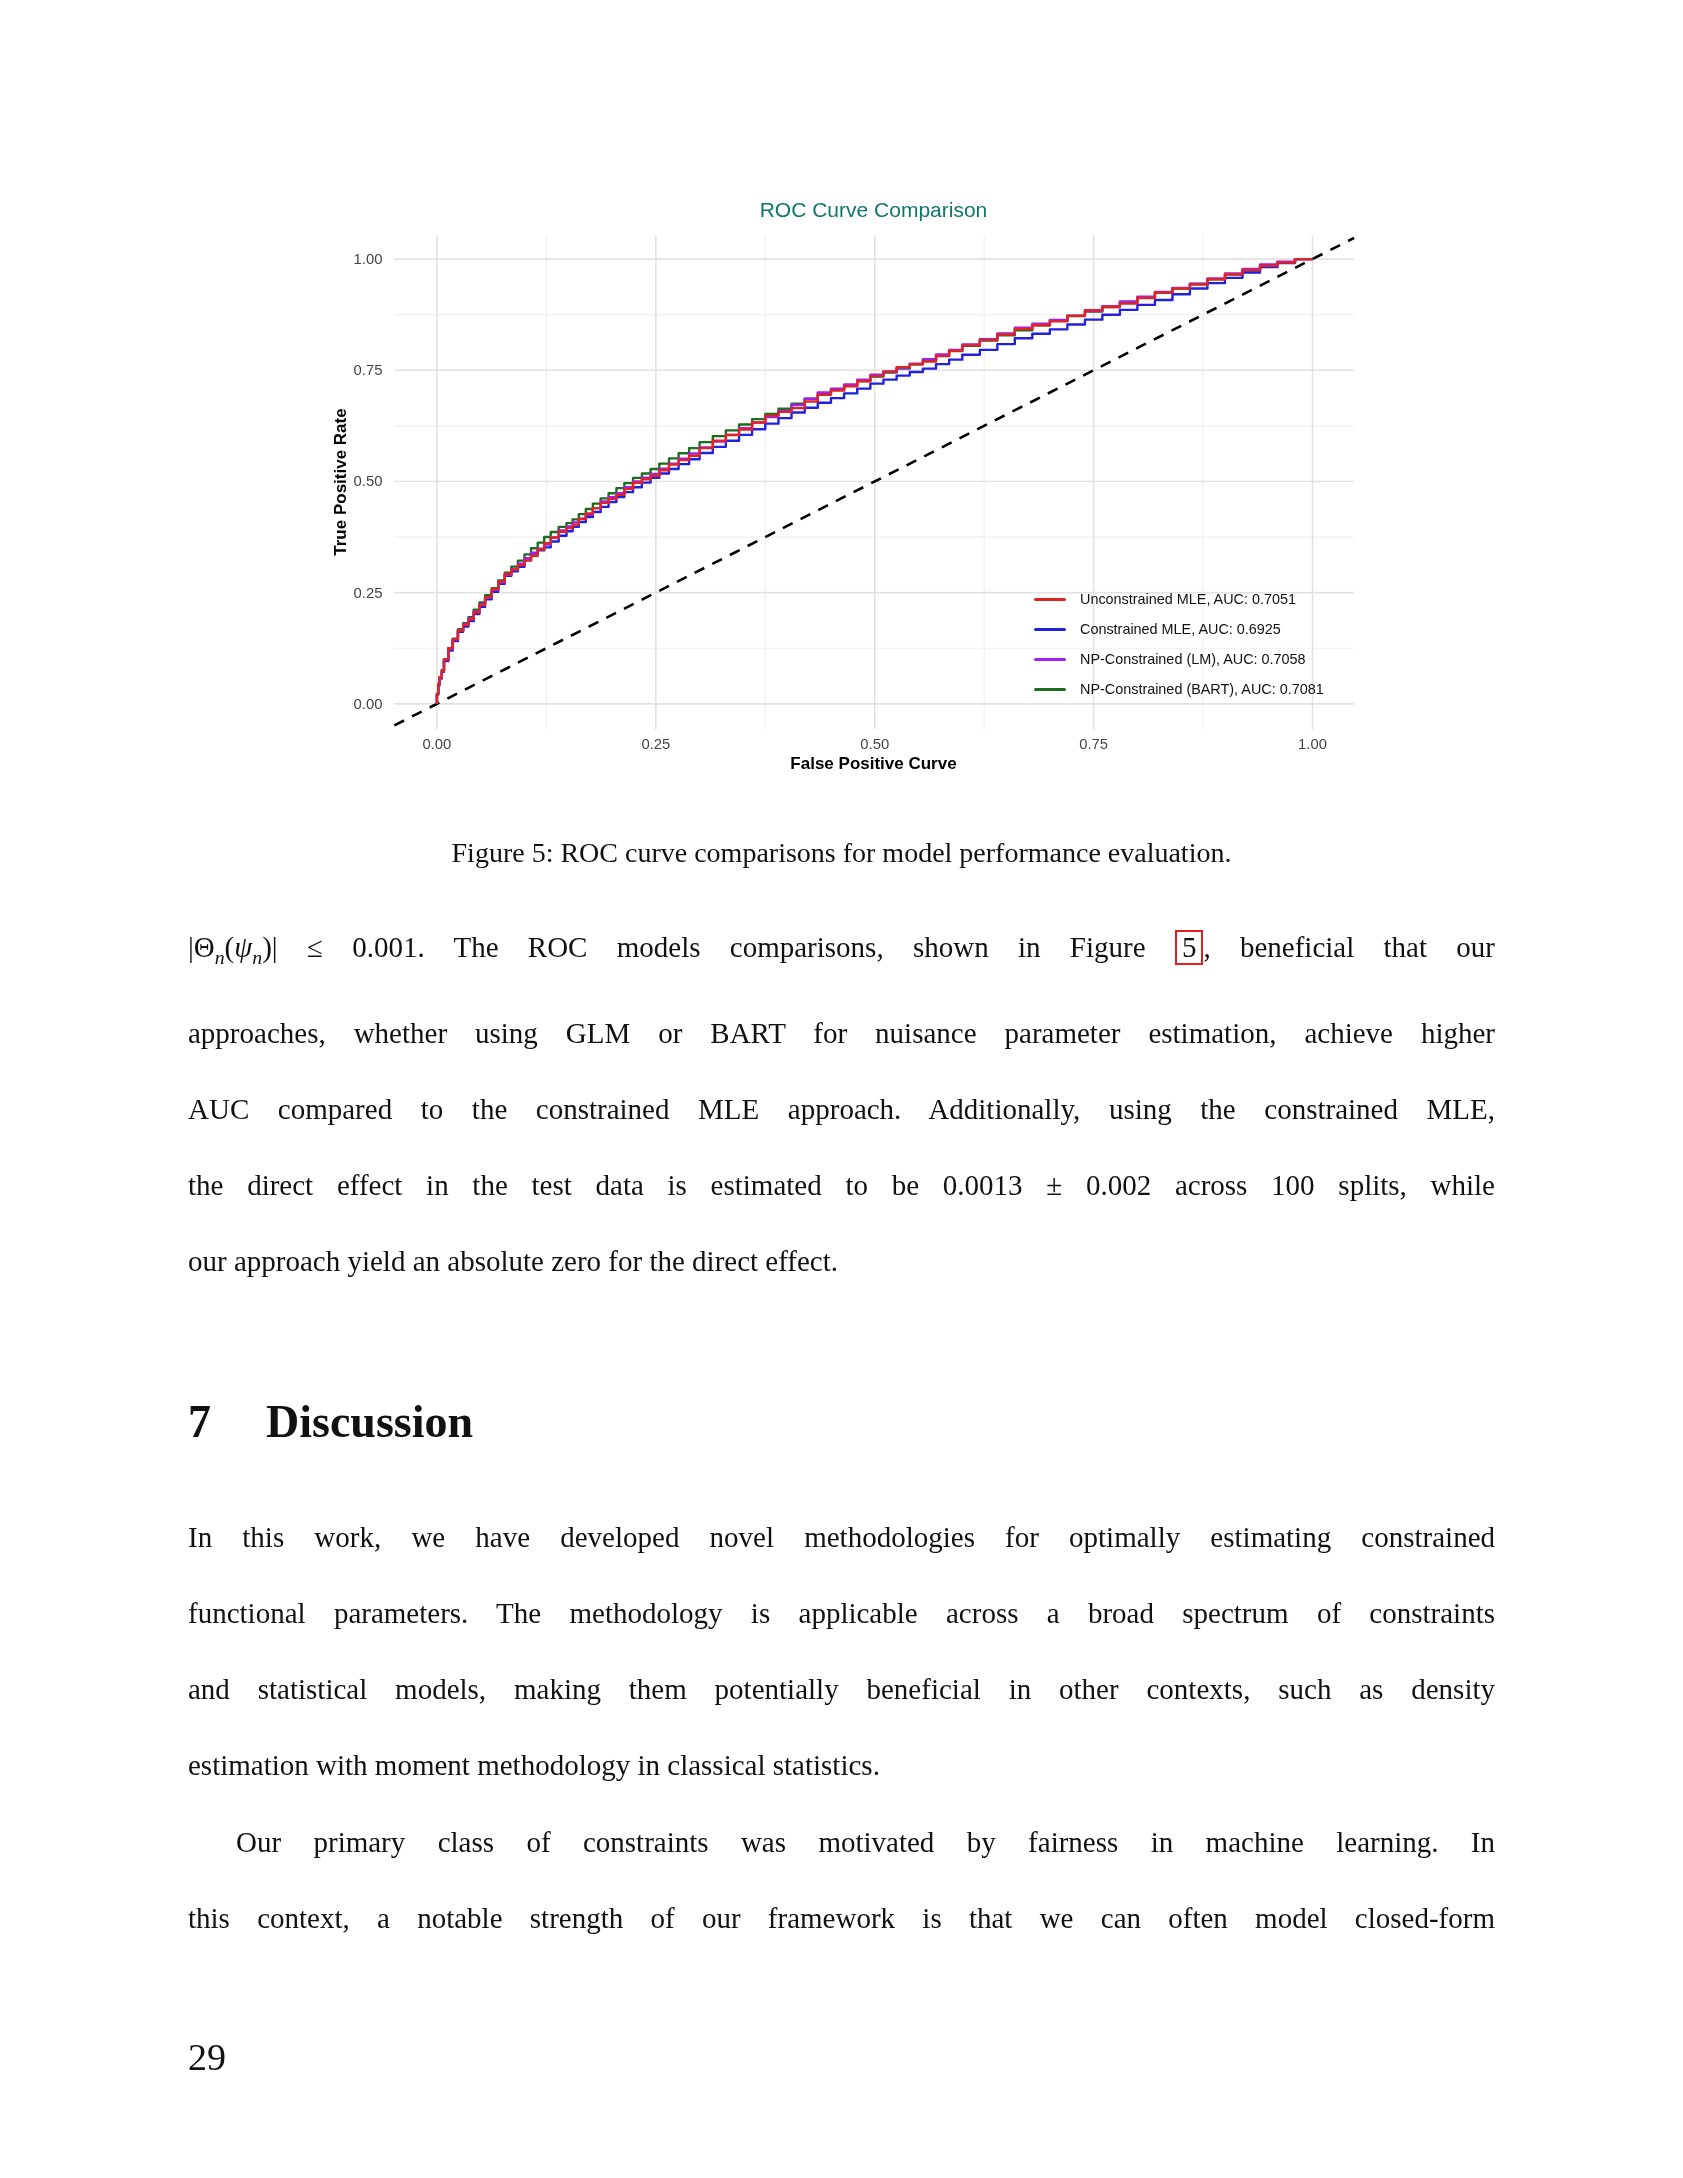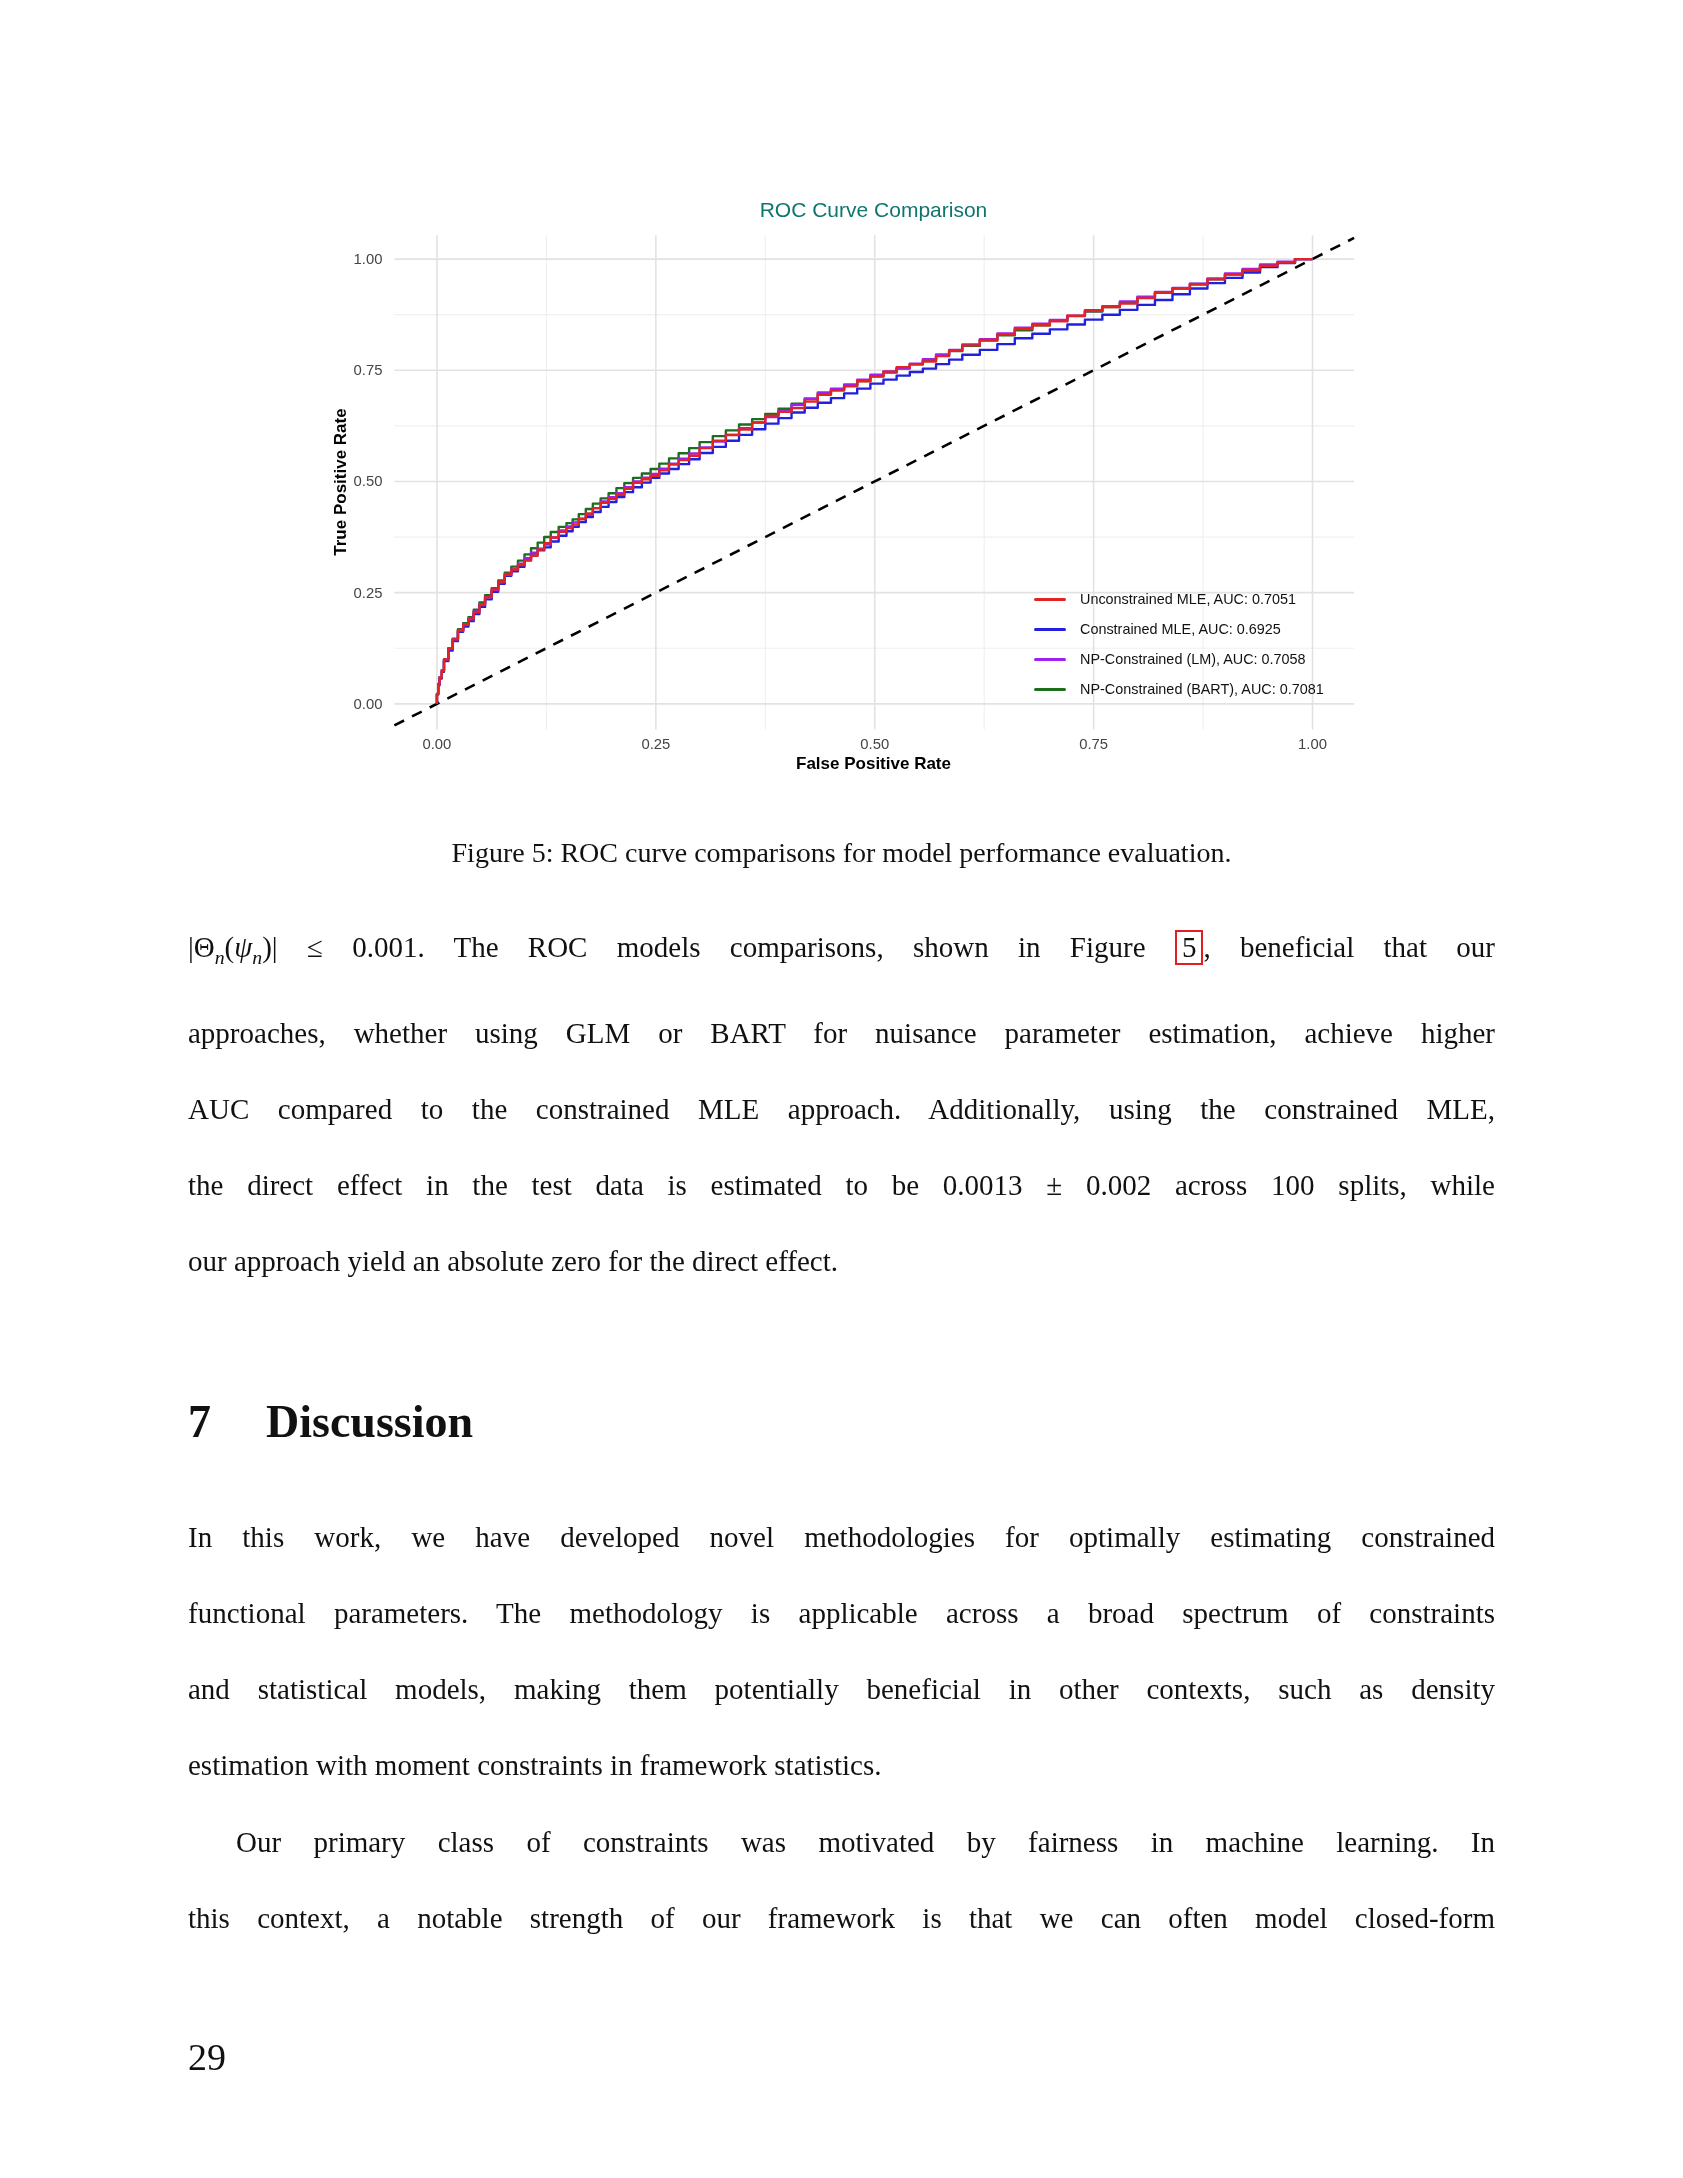--- a/index.html
+++ b/index.html
@@ -72,21 +72,21 @@
         <text x="883" y="757" text-anchor="middle" font-size="15" fill="#454545">0.50</text>
         <text x="1104" y="757" text-anchor="middle" font-size="15" fill="#454545">0.75</text>
         <text x="1325" y="757" text-anchor="middle" font-size="15" fill="#454545">1.00</text>
         <text x="386" y="716" text-anchor="end" font-size="15" fill="#454545">0.00</text>
         <text x="386" y="603.75" text-anchor="end" font-size="15" fill="#454545">0.25</text>
         <text x="386" y="491.5" text-anchor="end" font-size="15" fill="#454545">0.50</text>
         <text x="386" y="379.25" text-anchor="end" font-size="15" fill="#454545">0.75</text>
         <text x="386" y="267" text-anchor="end" font-size="15" fill="#454545">1.00</text>
       </svg>
     <div class="chart-title">ROC Curve Comparison</div>
-    <div class="x-axis-title">False Positive Rate</div>
+    <div class="x-axis-title">False Positive Curve</div>
     <div class="y-axis-title">True Positive Rate</div>
     <div class="legend" id="legend">
         <div class="legend-row">
           <span class="legend-swatch" style="background: rgb(224, 36, 36);"></span>
           <span class="legend-label">Unconstrained MLE, AUC: 0.7051</span>
         </div>
         <div class="legend-row">
           <span class="legend-swatch" style="background: rgb(32, 32, 221);"></span>
           <span class="legend-label">Constrained MLE, AUC: 0.6925</span>
         </div>
@@ -112,21 +112,21 @@
   </div>
 
   <div class="heading">
     <span class="sec-num">7</span><span>Discussion</span>
   </div>
 
   <div class="para" id="para2">
     <div class="jline">In this work, we have developed novel methodologies for optimally estimating constrained</div>
     <div class="jline">functional parameters. The methodology is applicable across a broad spectrum of constraints</div>
     <div class="jline">and statistical models, making them potentially beneficial in other contexts, such as density</div>
-    <div class="jline-last">estimation with moment constraints in framework statistics.</div>
+    <div class="jline-last">estimation with moment methodology in classical statistics.</div>
   </div>
 
   <div class="para" id="para3">
     <div class="jline indent">Our primary class of constraints was motivated by fairness in machine learning.  In</div>
     <div class="jline">this context, a notable strength of our framework is that we can often model closed-form</div>
   </div>
 
   <div class="page-number">29</div>
 
 </div>

